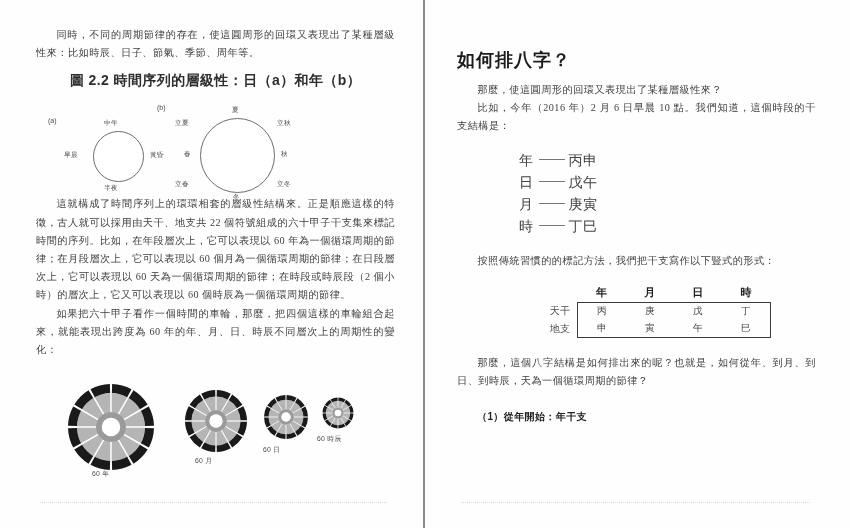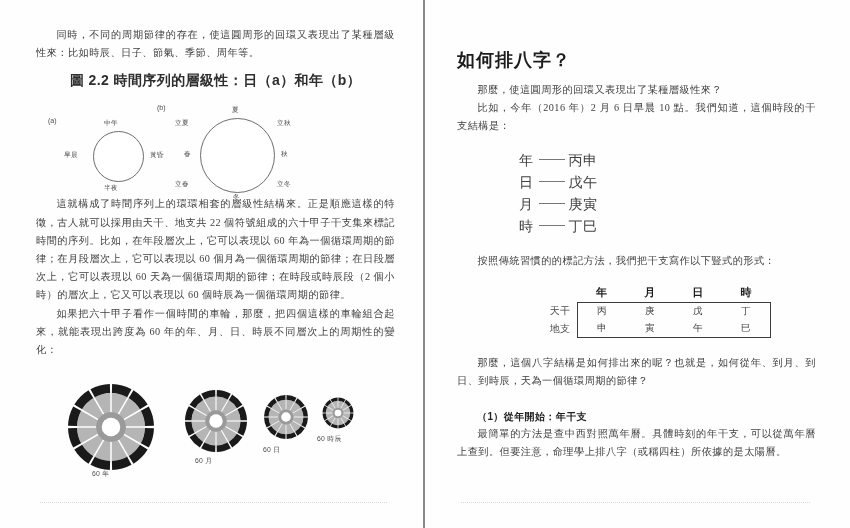--- a/index.html
+++ b/index.html
@@ -425,18 +425,17 @@
       </tbody>
         </table>
     </div>
 
     <div style="height:16px"></div>
 
     <p class="body">那麼，這個八字結構是如何排出來的呢？也就是，如何從年、到月、到日、到時辰，天為一個循環周期的節律？</p>
 
     <h3 class="subsection">（1）從年開始：年干支</h3>
 
-    <p class="body">最簡單的方法是查中西對照萬年曆。具體時刻的年干支，可以從萬年曆上查到。但要注意，命理學上排八字（或稱四柱）所依據的是太陽曆。</p>
 
     <div class="footer-dots"></div>
   </div>
 
 </div>
 
 </body></html>

